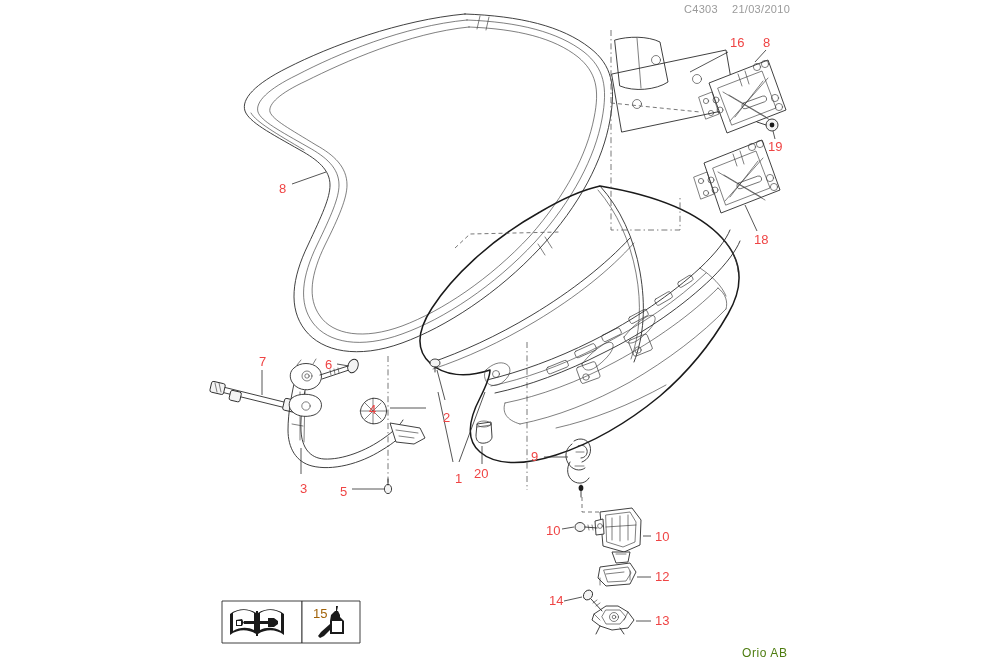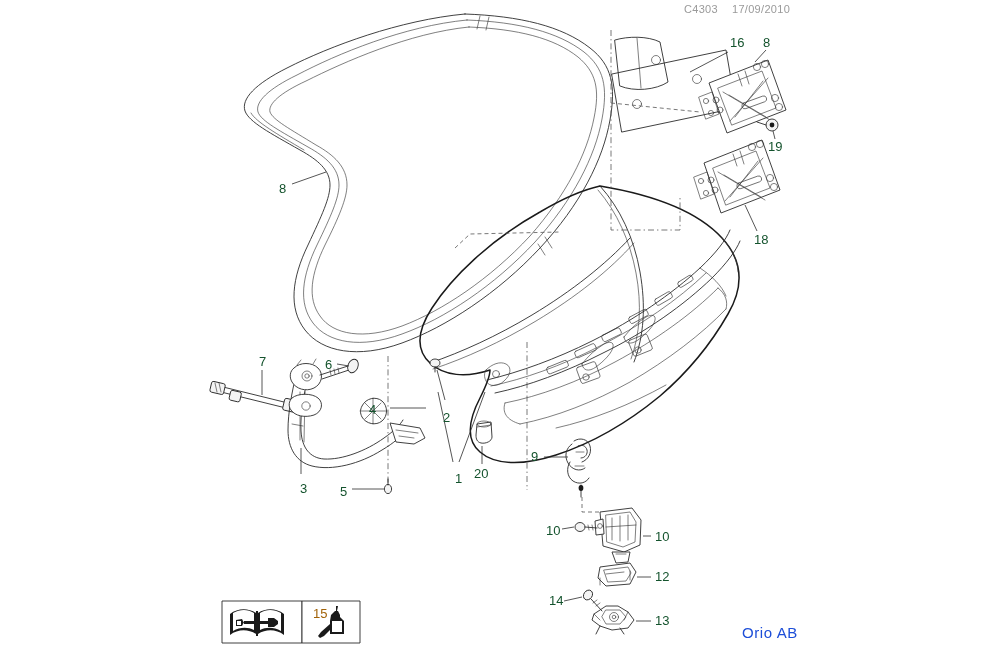--- a/index.html
+++ b/index.html
@@ -31,49 +31,49 @@
     font-size: 11px;
     color: #9a9a9a;
     letter-spacing: 0.3px;
     white-space: nowrap;
   }
   #hdr-code { left: 684px; top: 3px; }
   #hdr-date { left: 732px; top: 3px; }
   #footer-brand {
     position: absolute;
     left: 742px;
-    top: 624px;
-    font-size: 15px;
-    color: #1d4ed8;
+    top: 646px;
+    font-size: 12px;
+    color: #4d7c0f;
     letter-spacing: 0.6px;
     white-space: nowrap;
   }
   .callout {
     position: absolute;
     font-family: "Liberation Sans", sans-serif;
     font-size: 13px;
-    color: #14532d;
+    color: #ef4444;
     white-space: nowrap;
     line-height: 1;
   }
   .legend-num {
     position: absolute;
     font-family: "Liberation Sans", sans-serif;
     font-size: 13px;
     color: #a16207;
     white-space: nowrap;
   }
 </style>
 </head>
 <body>
 
 <div id="page">
 
   <div class="hdr-text" id="hdr-code">C4303</div>
-  <div class="hdr-text" id="hdr-date">17/09/2010</div>
+  <div class="hdr-text" id="hdr-date">21/03/2010</div>
 
   <svg id="drawing" viewBox="0 0 1000 664">
     <defs>
       <style>
         .ln   { fill:none; stroke:#2b2b2b; stroke-width:0.9; stroke-linejoin:round; stroke-linecap:round; }
         .lnT  { fill:none; stroke:#3a3a3a; stroke-width:0.65; stroke-linejoin:round; stroke-linecap:round; }
         .lnH  { fill:none; stroke:#1a1a1a; stroke-width:1.5; stroke-linejoin:round; stroke-linecap:round; }
         .lead { fill:none; stroke:#2b2b2b; stroke-width:0.8; }
         .dash { fill:none; stroke:#555; stroke-width:0.8; stroke-dasharray:6 3 1.4 3; }
         .dsh2 { fill:none; stroke:#555; stroke-width:0.8; stroke-dasharray:4 3; }

